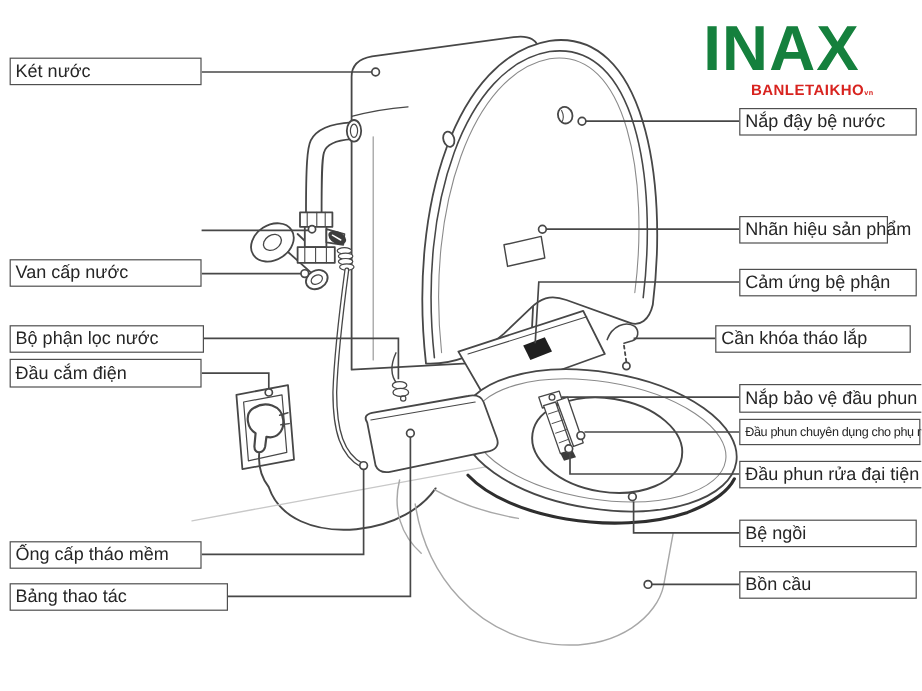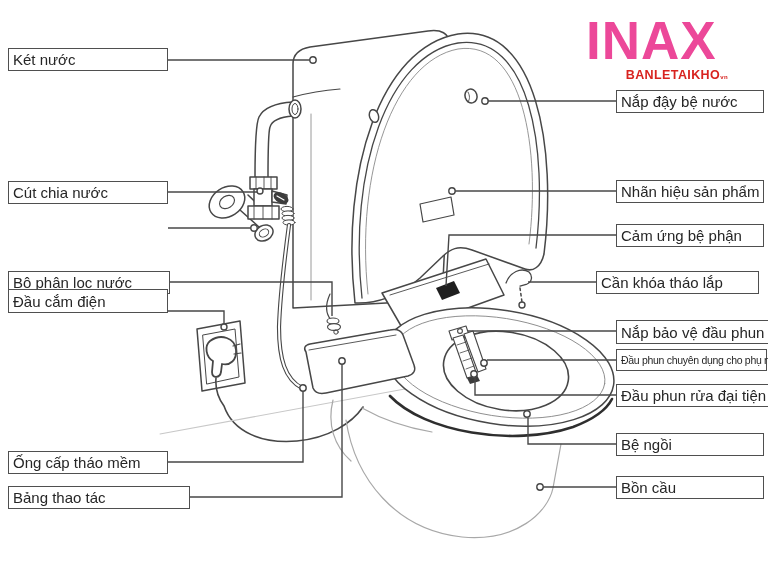--- a/index.html
+++ b/index.html
@@ -5,21 +5,21 @@
   html,body{margin:0;padding:0;background:#fff;}
   #stage{position:relative;width:768px;height:576px;background:#fff;overflow:hidden;
          font-family:"Liberation Sans",sans-serif;}
   #stage svg{position:absolute;left:0;top:0;}
   .callout{position:absolute;box-sizing:border-box;background:#fff;
            border:1.4px solid #4f4f4f;display:flex;align-items:center;
            padding:0 0 0 4px;font-size:15px;color:#262626;white-space:nowrap;
            height:23px;line-height:1;}
   .callout.small{font-size:10.5px;letter-spacing:-0.3px;padding-left:4px;}
   #brand{position:absolute;left:586px;top:14px;font-size:53px;font-weight:900;
-         letter-spacing:1px;color:#ec4899;line-height:1;}
+         letter-spacing:1px;color:#15803d;line-height:1;}
   #watermark{position:absolute;left:586px;top:68px;width:142px;text-align:right;
              font-size:12.5px;font-weight:bold;letter-spacing:0.4px;}
   #watermark .suffix{font-size:6px;vertical-align:baseline;}
 </style>
 </head>
 <body>
 
 <div id="stage">
 
   <svg width="768" height="576" viewBox="0 0 768 576">
@@ -162,28 +162,28 @@
       <circle cx="474" cy="374" r="3.2"></circle>
       <circle cx="527" cy="414" r="3.2"></circle>
       <circle cx="540" cy="487" r="3.2"></circle>
     </g>
   </svg>
 
   <div id="brand">INAX</div>
   <div id="watermark" style="color: rgb(216, 35, 31);"><span>BANLETAIKHO</span><span class="suffix">vn</span></div>
 
   <div class="callout" style="left:8px;top:48px;width:160px;">Két nước</div>
-  <div class="callout" style="left:8px;top:181px;width:160px;">Cút chia nước</div>
+  <div class="callout" style="left:8px;top:216px;width:160px;">Van cấp nước</div>
   <div class="callout" style="left:8px;top:271px;width:162px;">Bộ phận lọc nước</div>
-  <div class="callout" style="left:8px;top:289px;width:160px;height:24px;">Đầu cắm điện</div>
+  <div class="callout" style="left:8px;top:299px;width:160px;height:24px;">Đầu cắm điện</div>
   <div class="callout" style="left:8px;top:451px;width:160px;">Ống cấp tháo mềm</div>
   <div class="callout" style="left:8px;top:486px;width:182px;">Bảng thao tác</div>
 
   <div class="callout" style="left:616px;top:90px;width:148px;">Nắp đậy bệ nước</div>
-  <div class="callout" style="left:616px;top:180px;width:148px;">Nhãn hiệu sản phẩm</div>
+  <div class="callout" style="left:616px;top:180px;width:124px;">Nhãn hiệu sản phẩm</div>
   <div class="callout" style="left:616px;top:224px;width:148px;">Cảm ứng bệ phận</div>
   <div class="callout" style="left:596px;top:271px;width:163px;">Cần khóa tháo lắp</div>
   <div class="callout" style="left:616px;top:320px;width:172px;height:24px;">Nắp bảo vệ đầu phun</div>
   <div class="callout small" style="left:616px;top:349px;width:151px;height:22px;">Đầu phun chuyên dụng cho phụ nữ</div>
   <div class="callout" style="left:616px;top:384px;width:163px;">Đầu phun rửa đại tiện</div>
   <div class="callout" style="left:616px;top:433px;width:148px;">Bệ ngồi</div>
   <div class="callout" style="left:616px;top:476px;width:148px;">Bồn cầu</div>
 
 </div>
 

